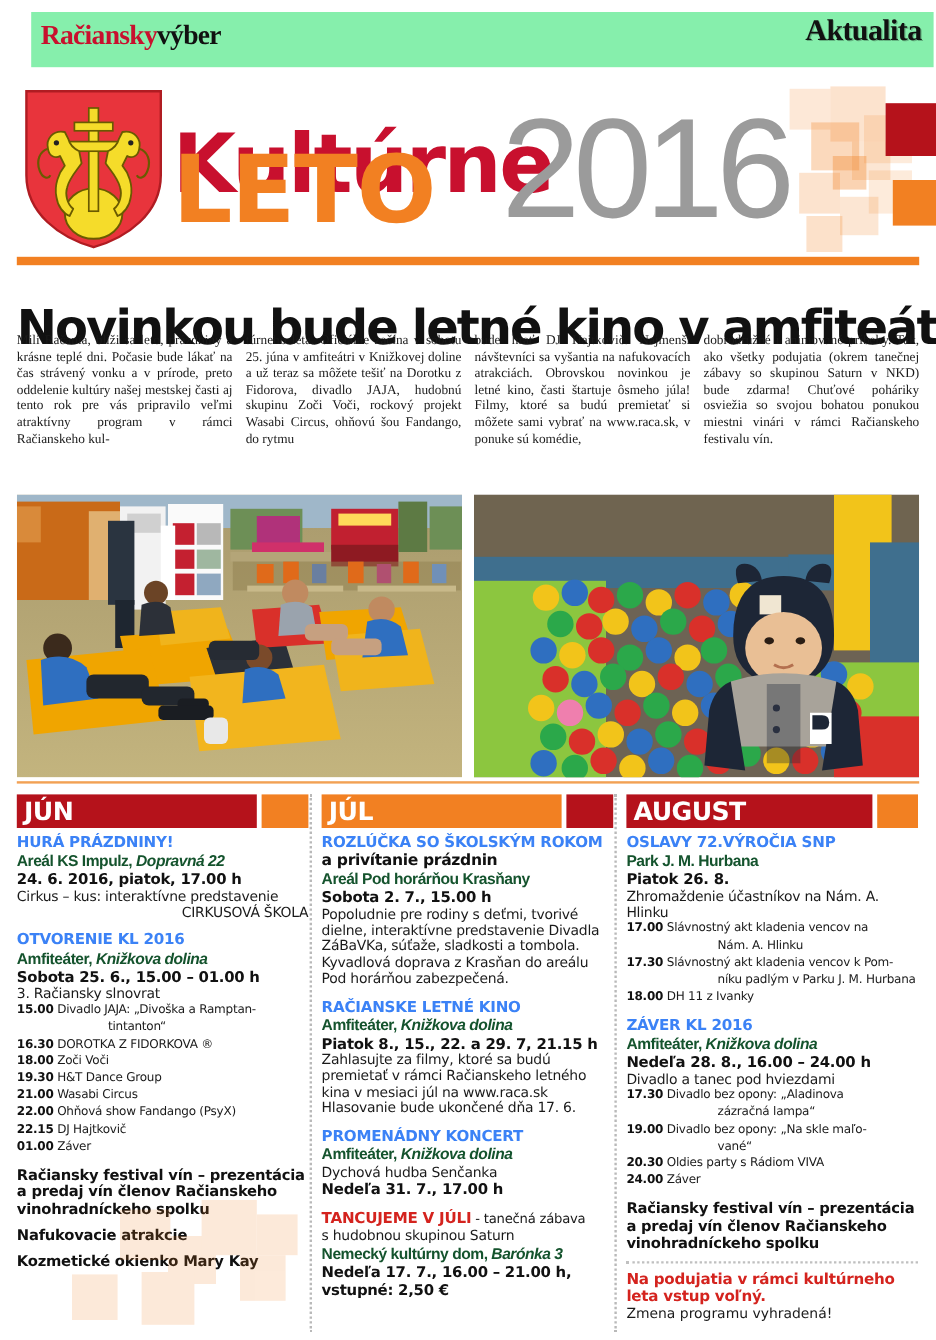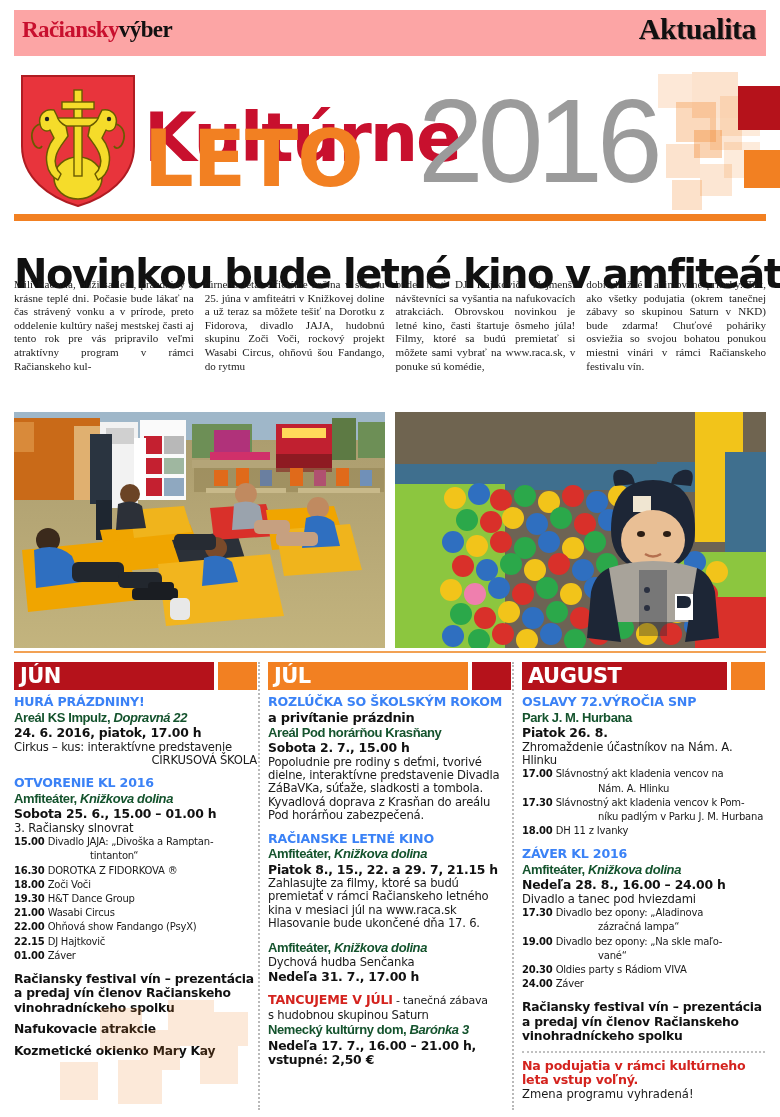--- a/index.html
+++ b/index.html
@@ -8,35 +8,35 @@
     width:780px;height:1117px;
     font-family:"Liberation Sans", sans-serif;
     color:#1a1a1a;
     position:relative;
     overflow:hidden;
   }
   .page{width:780px;height:1117px;position:relative;background:#fff;}
 
   
   .masthead{
-    position:absolute;left:14px;top:10px;width:752px;height:46px;
-    background:#fca5a5;
+    position:absolute;left:26px;top:10px;width:752px;height:46px;
+    background:#86efac;
   }
   .mast-logo{
     position:absolute;left:8px;top:7px;
     font-family:"Liberation Serif", serif;
     font-weight:bold;font-size:23px;letter-spacing:-0.6px;
     white-space:nowrap;
   }
   .mast-logo .red{color:#c8102e;}
   .mast-logo .blk{color:#111;}
   .mast-kicker{
     position:absolute;right:10px;top:2px;
     font-family:"Liberation Serif", serif;
-    font-weight:bold;font-size:30px;color:#111;letter-spacing:-0.5px;
+    font-weight:bold;font-size:25px;color:#111;letter-spacing:-0.5px;
     text-shadow:1px 1px 0 rgba(0,0,0,.25);
   }
 
   
   .logoblock{position:absolute;left:14px;top:64px;width:752px;height:150px;}
 
   .crest{position:absolute;left:6px;top:10px;width:116px;height:134px;}
 
   .kulturne{
     position:absolute;left:130px;top:6px;
@@ -462,20 +462,21 @@
 
         <div class="ev">
           <div class="ev-title">RAČIANSKE LETNÉ KINO</div>
           <div class="ev-place"><span>Amfiteáter, </span><em>Knižkova dolina</em></div>
           <div class="ev-when">Piatok 8., 15., 22. a 29. 7, 21.15 h</div>
           <div class="ev-note">Zahlasujte za filmy, ktoré sa budú premietať v rámci Račianskeho letného kina v mesiaci júl na www.raca.sk</div>
           <div class="ev-note">Hlasovanie bude ukončené dňa 17. 6.</div>
         </div>
 
         <div class="ev">
+          <div class="ev-title">PROMENÁDNY KONCERT</div>
           <div class="ev-place"><span>Amfiteáter, </span><em>Knižkova dolina</em></div>
           <div class="ev-note">Dychová hudba Senčanka</div>
           <div class="ev-when">Nedeľa 31. 7., 17.00 h</div>
         </div>
 
         <div class="ev">
           <div class="redline"><span>TANCUJEME V JÚLI</span><span class="blk" style="font-weight:normal;color:#1a1a1a;font-size:11px;"> - tanečná zábava</span></div>
           <div class="ev-note">s hudobnou skupinou Saturn</div>
           <div class="ev-place"><span>Nemecký kultúrny dom, </span><em>Barónka 3</em></div>
           <div class="ev-when">Nedeľa 17. 7., 16.00 – 21.00 h, vstupné: 2,50 €</div>

